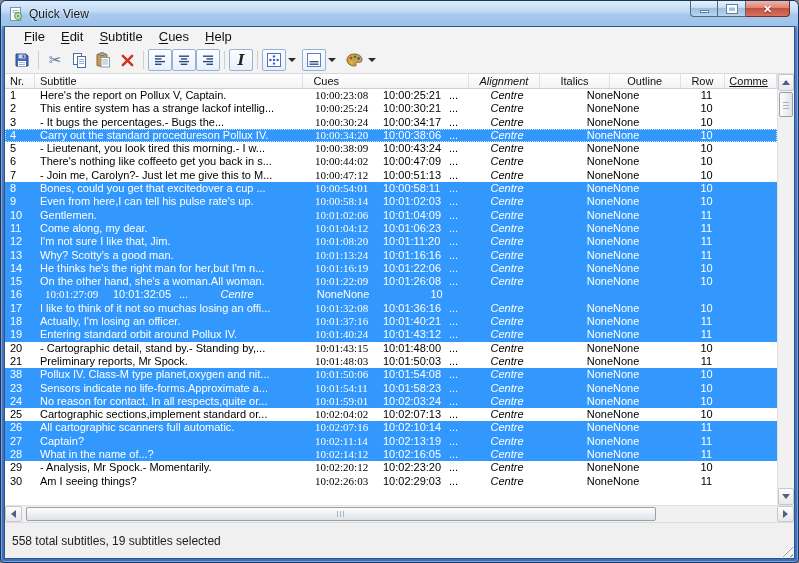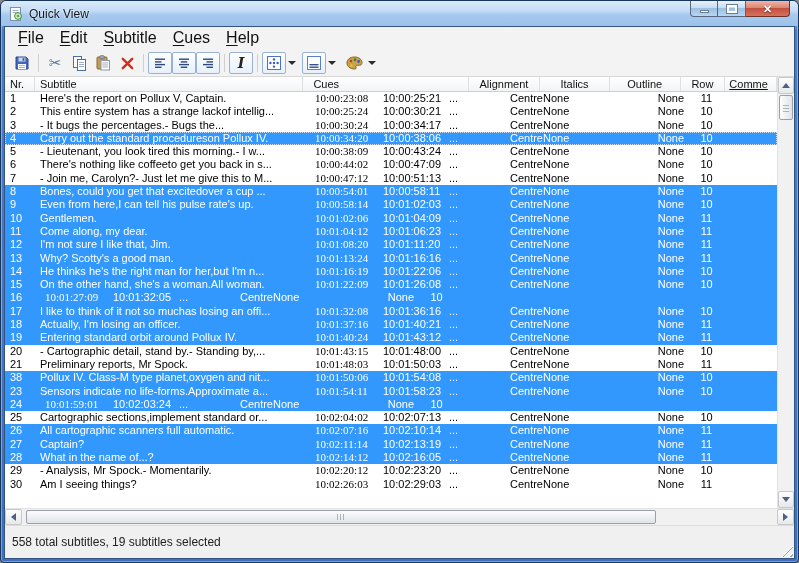--- a/index.html
+++ b/index.html
@@ -37,22 +37,22 @@
     background:linear-gradient(180deg,#f0b6aa 0%,#dd8473 45%,#c25140 50%,#d8715c 100%);
   }
   .glyph-min{ width:9px; height:3px; background:#fff; border:1px solid #6a7d95; margin-top:5px; }
   .glyph-max{ width:10px; height:8px; border:2px solid #fff; outline:1px solid #6a7d95; background:transparent; }
   .glyph-close{ color:#fff; font-size:11px; font-weight:bold; line-height:14px; text-shadow:0 1px 1px #5d241b; }
 
   
   .client{ flex:1; margin:0 3px 3px 3px; display:flex; flex-direction:column;
            background:#f3f3f3; border:1px solid #34537d; overflow:hidden; }
 
-  .menubar{ flex:0 0 20px; display:flex; align-items:center; padding-left:5px;
-            background:#f3f3f3; font-size:16px; color:#111; }
+  .menubar{ flex:0 0 20px; display:flex; align-items:center; padding-left:11px;
+            background:#f3f3f3; font-size:13px; color:#111; }
   .menu-item{ padding:2px 8px 3px 8px; }
   .menu-item u{ text-underline-offset:2px; }
 
   .toolbar{ flex:0 0 27px; display:flex; align-items:center; padding-left:5px;
             background:#f3f3f3; border-bottom:1px solid #d9d9d9; }
   .tbtn{ width:24px; height:22px; display:flex; align-items:center; justify-content:center; border-radius:2px; }
   .tbtn.boxed{ border:1px solid #98b1d4; background:linear-gradient(180deg,#fdfeff,#e7f0fa); }
   .tsep{ width:1px; height:18px; background:#cfcfcf; margin:0 4px; }
   .darr{ width:0; height:0; border-left:4px solid transparent; border-right:4px solid transparent;
          border-top:4px solid #2b2b2b; margin:0 6px 0 2px; }
@@ -75,23 +75,23 @@
   .cell{ overflow:hidden; white-space:nowrap; flex:0 0 auto; }
   .filler{ flex:1; background:#fff; }
 
   
   .col-nr{ width:30px; padding-left:5px; }
   .col-subtitle{ width:270px; padding-left:5px; }
   .col-cues{ width:166px; padding-left:10px; }
   .col-cuein{ width:78px; padding-left:10px;font-family:Liberation Serif, serif; }
   .col-cueout{ width:66px; }
   .col-cuedots{ width:22px; }
-  .col-alignment{ width:72px; text-align:right; }
-  .col-italics{ width:70px; text-align:left; }
-  .col-outline{ width:71px; text-align:right; }
+  .col-alignment{ width:72px; text-align:center;font-style:italic; }
+  .col-italics{ width:70px; text-align:right; }
+  .col-outline{ width:71px; text-align:left; }
   .col-row{ width:45px; text-align:center; }
   .col-comment{ width:52px; padding-left:4px;text-decoration:underline; }
 
   
   .vscroll{ width:17px; background:#f1f1f1; display:flex; flex-direction:column; border-left:1px solid #e2e2e2; }
   .sbtn{ height:17px; flex:0 0 17px; display:flex; align-items:center; justify-content:center;
          border:1px solid #c6c8cc; background:linear-gradient(180deg,#fdfdfd,#e7e8ea); border-radius:2px; }
   .vtrack{ flex:1; position:relative; }
   .vthumb{ position:absolute; top:1px; left:1px; width:14px; height:25px;
            border:1px solid #9aa0ab; border-radius:2px;
@@ -542,20 +542,21 @@
               <span class="cell col-cueout">10:01:58:23</span>
               <span class="cell col-cuedots">...</span>
               <span class="cell col-alignment">Centre</span>
               <span class="cell col-italics">None</span>
               <span class="cell col-outline">None</span>
               <span class="cell col-row">10</span>
               <span class="cell col-comment"></span>
             </div>
             <div class="row sel">
               <span class="cell col-nr">24</span>
+              <span class="cell col-subtitle">No reason for contact. In all respects,quite or...</span>
               <span class="cell col-cuein">10:01:59:01</span>
               <span class="cell col-cueout">10:02:03:24</span>
               <span class="cell col-cuedots">...</span>
               <span class="cell col-alignment">Centre</span>
               <span class="cell col-italics">None</span>
               <span class="cell col-outline">None</span>
               <span class="cell col-row">10</span>
               <span class="cell col-comment"></span>
             </div>
             <div class="row">

